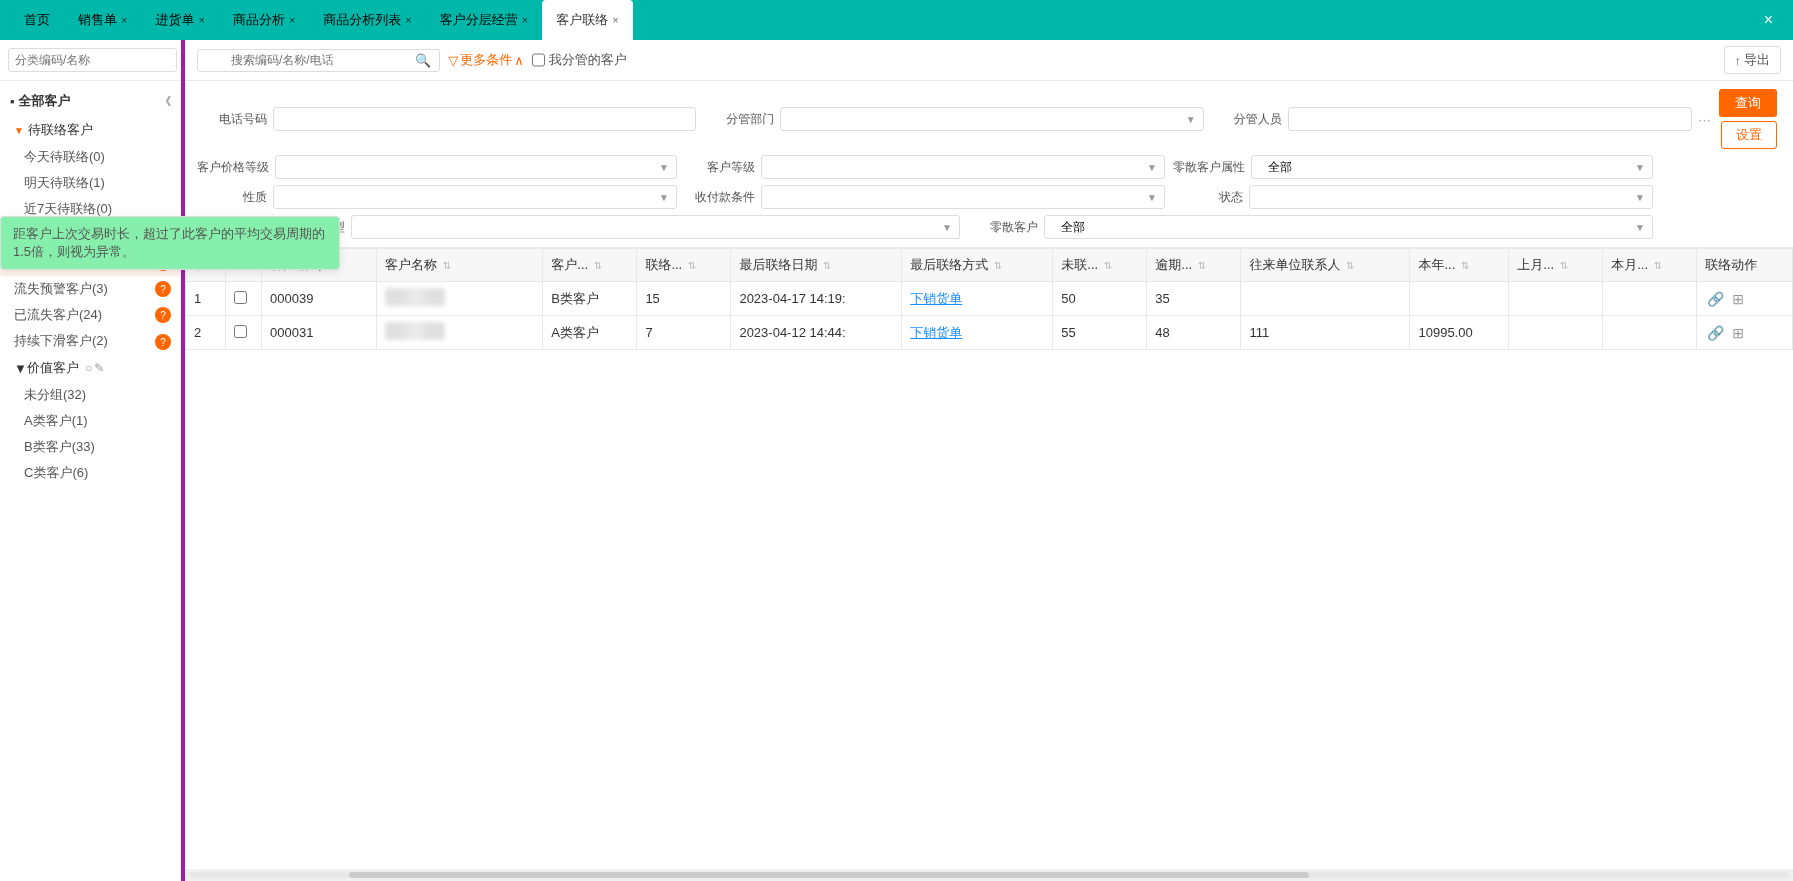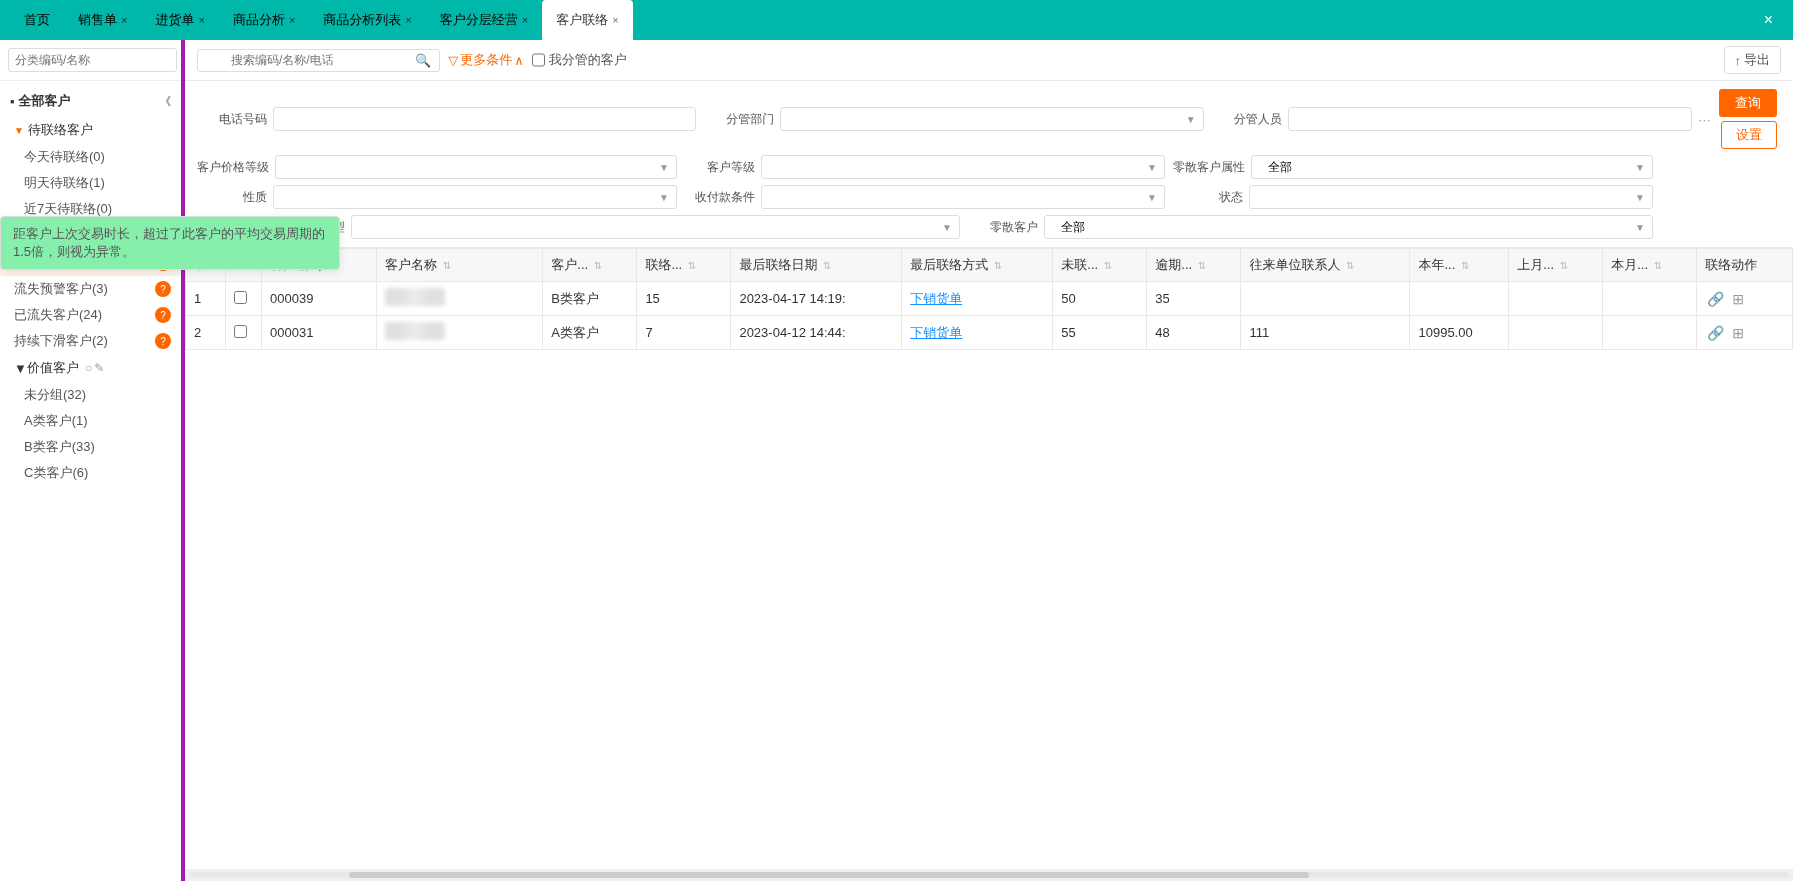--- a/index.html
+++ b/index.html
@@ -280,21 +280,21 @@
       </div>
 
       <div class="sidebar-item" style="padding-left: 14px; display:flex; align-items:center; justify-content:space-between;">
         <span>流失预警客户(3)</span>
         <span style="background:#f60;color:white;border-radius:50%;width:16px;height:16px;display:flex;align-items:center;justify-content:center;font-size:10px;flex-shrink:0;">?</span>
       </div>
       <div class="sidebar-item" style="padding-left: 14px; display:flex; align-items:center; justify-content:space-between;">
         <span>已流失客户(24)</span>
         <span style="background:#f60;color:white;border-radius:50%;width:16px;height:16px;display:flex;align-items:center;justify-content:center;font-size:10px;flex-shrink:0;">?</span>
       </div>
-      <div class="sidebar-item" style="padding-left: 14px; display:flex; align-items:center; justify-content:space-between;">
+      <div class="sidebar-item" style="padding-left: 14px; display:flex; align-items:flex-end; justify-content:space-between;">
         <span>持续下滑客户(2)</span>
         <span style="background:#f60;color:white;border-radius:50%;width:16px;height:16px;display:flex;align-items:center;justify-content:center;font-size:10px;flex-shrink:0;">?</span>
       </div>
 
       <div class="sidebar-group">
         <div class="sidebar-group2-title">
           <span class="arrow">▼</span>
           <span>价值客户</span>
           <span style="margin-left: 6px; color:#999; font-size:12px;">○</span>
           <span style="margin-left: 2px; color:#999; font-size:12px;">✎</span>

